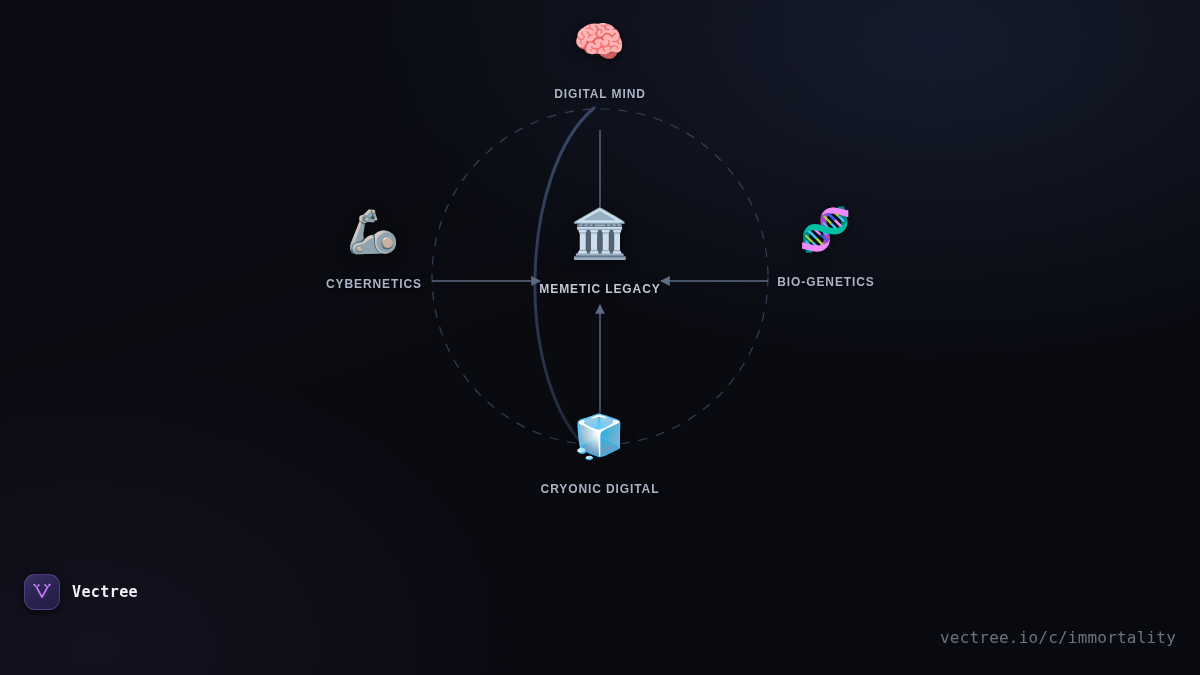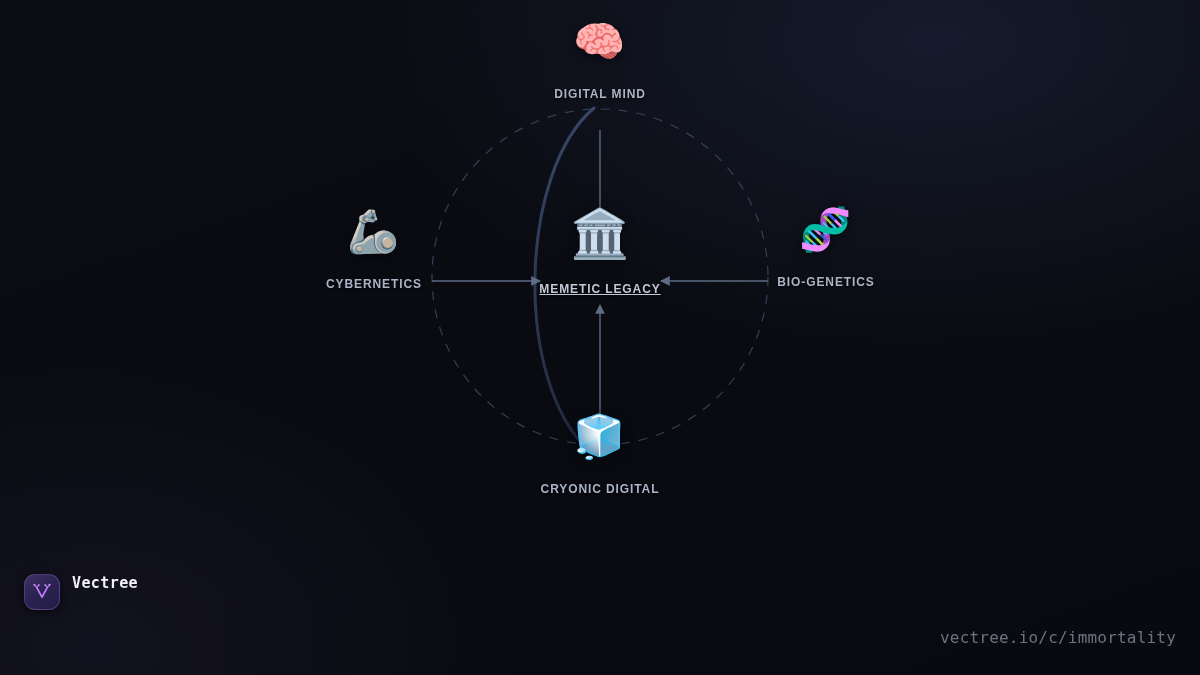--- a/index.html
+++ b/index.html
@@ -45,34 +45,35 @@
     display: block;
     margin-top: 22px;
     font-size: 12px;
     font-weight: bold;
     letter-spacing: 0.9px;
     color: #aab4c6;
     text-shadow: 0 1px 3px rgba(0,0,0,0.85);
     white-space: nowrap;
   }
   .node.center .glyph { font-size: 48px; line-height: 52px; height: 52px; }
-  .node.center .label { color: #c2cad8; text-decoration: underline; }
+  .node.center .label { color: #c2cad8; }
 
   
   #footer {
     position: absolute;
     left: 0; bottom: 0;
     width: 1200px;
     height: 120px;
   }
   #brand-row {
     position: absolute;
     left: 24px;
     top: 19px;
     display: flex;
+    align-items: center;
     gap: 12px;
   }
   #logo-mark {
     width: 34px;
     height: 34px;
     border-radius: 11px;
     background: linear-gradient(150deg, #3b2f63 0%, #2a2350 50%, #231c44 100%);
     border: 1px solid rgba(150,110,210,0.35);
     display: flex;
     align-items: center;

